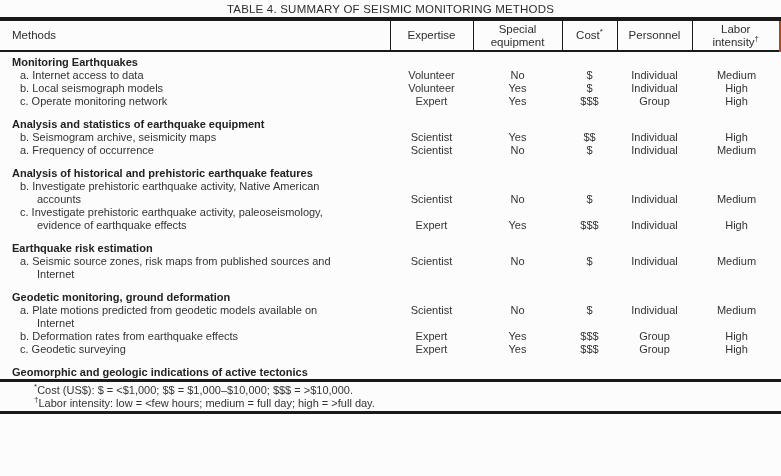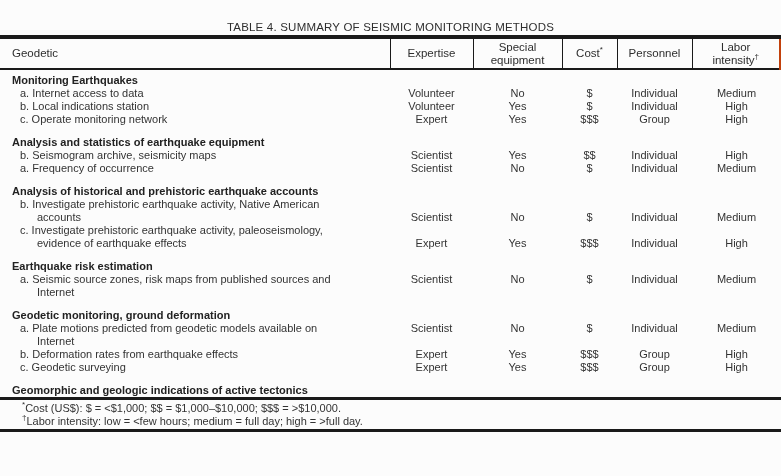--- a/index.html
+++ b/index.html
@@ -4,21 +4,21 @@
 <style>
   * { box-sizing: border-box; }
   html, body { margin: 0; padding: 0; }
   body {
     width: 781px; height: 476px;
     background: #fcfcfc;
     font-family: "Liberation Sans", sans-serif;
     color: #333;
     overflow: hidden;
   }
-  .page { width: 781px; padding-top: 20px; }
+  .page { width: 781px; padding-top: 2px; }
   .title {
     text-align: center;
     font-size: 11.5px;
     line-height: 14px;
     height: 15px;
     color: #2e2e2e;
     letter-spacing: 0.2px;
   }
   .rule-double {
     height: 3px;
@@ -68,21 +68,21 @@
     color: #222;
     padding-left: 12px !important;
   }
   tr.first-section .section-header-cell { padding-top: 4px !important; }
   tr.gap td { padding-top: 10px; }
   td.val { text-align: center; }
   tr.vt td.val { vertical-align: top; }
   tr.vb td.val { vertical-align: bottom; }
 
   .rule-thick { border-top: 3px solid #1a1a1a; height: 0; }
-  .footnotes { padding: 2px 0 1px 22px; font-size: 11px; line-height: 13px; color: #333; }
+  .footnotes { padding: 2px 0 1px 22px; font-size: 11px; line-height: 13px; color: #333; margin-left: 12px; }
   .rule-bottom { border-top: 3px solid #1a1a1a; height: 0; }
 </style>
 </head>
 <body>
 
 <div class="page">
 
   <div class="title">TABLE 4. SUMMARY OF SEISMIC MONITORING METHODS</div>
 
   <div class="rule-double"></div>
@@ -91,21 +91,21 @@
     <colgroup>
       <col class="c-methods">
         <col class="c-expertise">
         <col class="c-equipment">
       <col class="c-cost">
         <col class="c-personnel">
         <col class="c-labor">
     </colgroup>
     <thead>
       <tr>
-        <th class="first"><span class="th-text">Geodetic</span><sup></sup></th>
+        <th class="first"><span class="th-text">Methods</span><sup></sup></th>
         <th><span class="th-text">Expertise</span><sup></sup></th>
         <th><span class="th-text">Special
 equipment</span><sup></sup></th>
         <th><span class="th-text">Cost</span><sup>*</sup></th>
         <th><span class="th-text">Personnel</span><sup></sup></th>
         <th class="last"><span class="th-text">Labor
 intensity</span><sup>†</sup></th>
       </tr>
     </thead>
     <tbody>
@@ -118,21 +118,21 @@
             <span class="method-label">a. Internet access to data</span>
           </td>
         <td class="val">Volunteer</td>
         <td class="val">No</td>
         <td class="val">$</td>
         <td class="val">Individual</td>
         <td class="val">Medium</td>
       </tr>
       <tr>
         <td class="method">
-            <span class="method-label">b. Local indications station</span>
+            <span class="method-label">b. Local seismograph models</span>
           </td>
         <td class="val">Volunteer</td>
         <td class="val">Yes</td>
         <td class="val">$</td>
         <td class="val">Individual</td>
         <td class="val">High</td>
       </tr>
       <tr>
         <td class="method">
             <span class="method-label">c. Operate monitoring network</span>
@@ -162,21 +162,21 @@
             <span class="method-label">a. Frequency of occurrence</span>
           </td>
         <td class="val">Scientist</td>
         <td class="val">No</td>
         <td class="val">$</td>
         <td class="val">Individual</td>
         <td class="val">Medium</td>
       </tr>
 
       <tr class="gap">
-        <td colspan="6" class="section-header-cell">Analysis of historical and prehistoric earthquake accounts</td>
+        <td colspan="6" class="section-header-cell">Analysis of historical and prehistoric earthquake features</td>
       </tr>
       <tr class="vb">
         <td class="method">
             <span class="method-label">b. Investigate prehistoric earthquake activity, Native American
 accounts</span>
           </td>
         <td class="val">Scientist</td>
         <td class="val">No</td>
         <td class="val">$</td>
         <td class="val">Individual</td>

